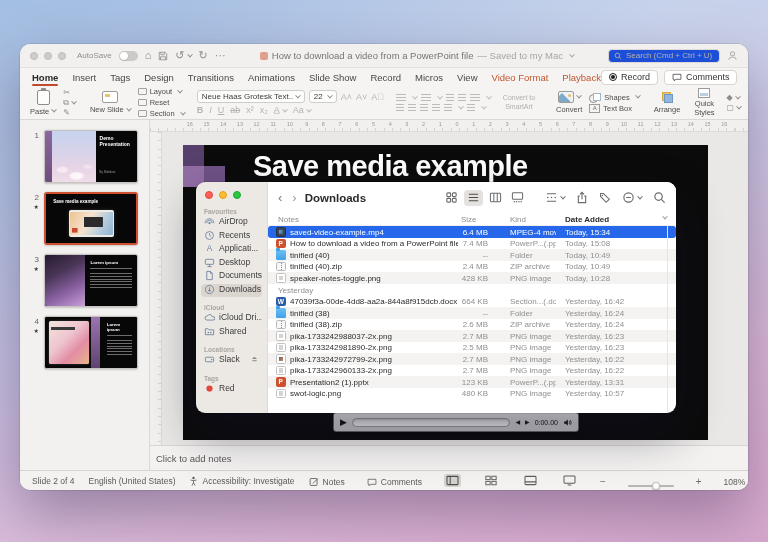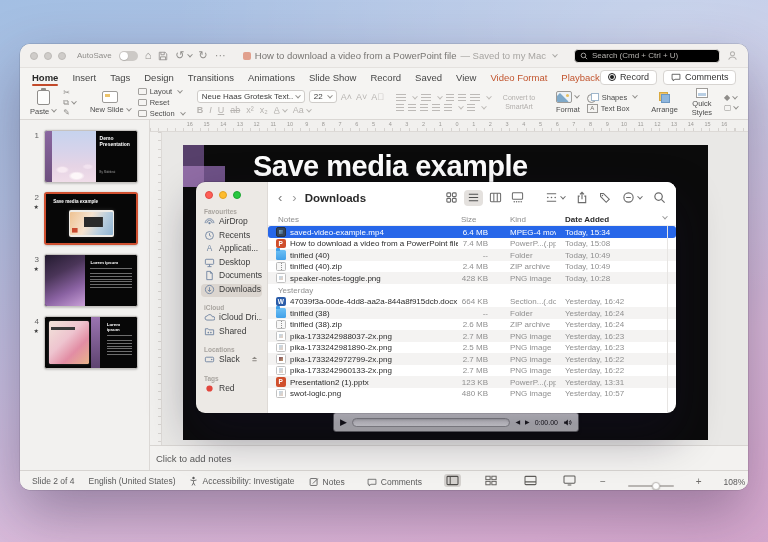--- a/index.html
+++ b/index.html
@@ -21,21 +21,21 @@
 .traffic.active .r{background:#ff5f57;border-color:#de4a42}
 .traffic.active .y{background:#febc2e;border-color:#dfa123}
 .traffic.active .g{background:#28c840;border-color:#1da533}
 .autosave{font-size:8px;color:#8f8d8a;margin-left:4px}
 .toggle{width:19px;height:10px;border-radius:5px;background:#ccc9c6;position:relative;flex:none}
 .toggle i{position:absolute;left:1px;top:1px;width:8px;height:8px;border-radius:50%;background:#fff;display:block;box-shadow:0 .5px 1px rgba(0,0,0,.25)}
 .tb-ic{color:#908e8b;font-size:11px;line-height:1;display:flex;align-items:center}
 .doc-title{flex:1;min-width:0;display:flex;align-items:center;justify-content:center;gap:4px;font-size:9.5px;color:#777572;white-space:nowrap;overflow:hidden}
 .doc-title .muted{color:#a7a5a2}
 .ppt-badge{width:8px;height:8px;background:#d04f2c;border-radius:2px;opacity:.5;flex:none}
-.searchbox{width:146px;height:14px;border:1px solid #dcd9d6;background:#000000;border-radius:4px;display:flex;align-items:center;gap:4px;padding:0 5px;font-size:8px;color:#b4b2af;flex:none}
+.searchbox{width:112px;height:14px;border:1px solid #dcd9d6;background:#1d4ed8;border-radius:4px;display:flex;align-items:center;gap:4px;padding:0 5px;font-size:8px;color:#b4b2af;flex:none}
 
 .tabrow{height:18px;display:flex;align-items:center;padding:0 12px;background:#f5f4f2}
 .tabs{display:flex;gap:14px;font-size:9.5px;color:#474747;align-items:center}
 .tab{position:relative;padding:2px 0;white-space:nowrap}
 .tab.active{font-weight:700;color:#292929}
 .tab.active::after{content:'';position:absolute;left:0;right:0;bottom:-1px;height:2px;background:#c24a2b;border-radius:2px}
 .tab.contextual{color:#c2552f}
 .tab-actions{margin-left:auto;display:flex;gap:6px;align-items:center}
 .pillbtn{height:15px;display:flex;align-items:center;gap:4px;padding:0 7px;background:#fff;border:1px solid #d7d4d1;border-radius:4px;font-size:9px;color:#333;white-space:nowrap}
 .rec-dot{width:8px;height:8px;border:1.4px solid #1d1d1d;border-radius:50%;position:relative;flex:none}
@@ -248,21 +248,21 @@
   <div class="tabrow">
     <div class="tabs" id="ppt-tabs">
         <span class="tab active">Home</span>
         <span class="tab">Insert</span>
         <span class="tab">Tags</span>
         <span class="tab">Design</span>
         <span class="tab">Transitions</span>
         <span class="tab">Animations</span>
         <span class="tab">Slide Show</span>
         <span class="tab">Record</span>
-        <span class="tab">Saved</span>
+        <span class="tab">Micros</span>
         <span class="tab">View</span>
         <span class="tab contextual">Video Format</span>
         <span class="tab contextual">Playback</span>
       </div>
     <div class="tab-actions">
       <button class="pillbtn">
           <span class="rec-dot"></span>
           <span>Record</span>
         </button>
       <button class="pillbtn">
@@ -370,21 +370,21 @@
       </div>
       <div class="convert">Convert to SmartArt</div>
     </div>
     <div class="sep"></div>
     <div class="rgroup">
       <div class="bigbtn">
         <span style="display:flex;align-items:center">
             <span class="ic-pic"></span>
             <span class="chev" style="color:#8f8d8a"></span>
           </span>
-        <span>Format</span>
+        <span>Convert</span>
       </div>
       <div class="stackcol">
         <span class="srow">
             <span class="ic-shapes"></span>
             <span>Shapes</span>
             <span class="chev" style="color:#8f8d8a"></span>
           </span>
         <span class="srow">
             <span class="ic-textbox">A</span>
             <span>Text Box</span>

